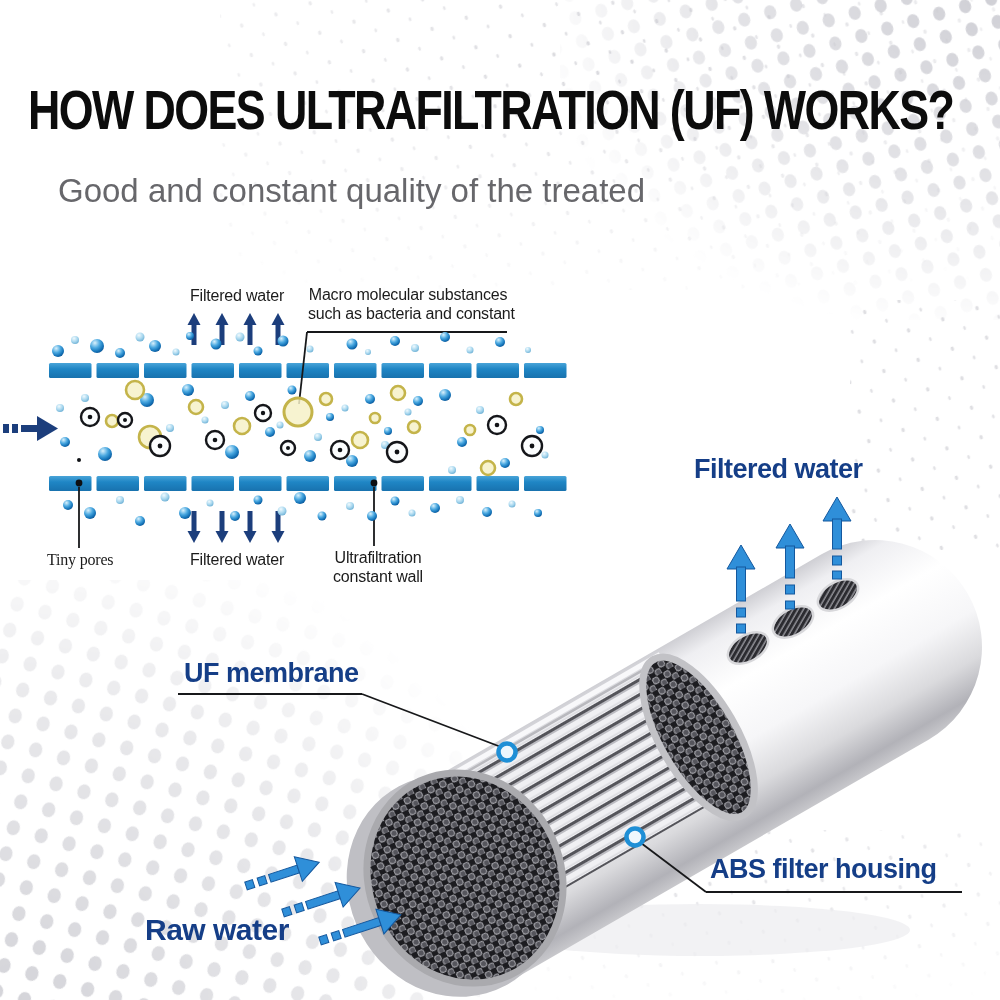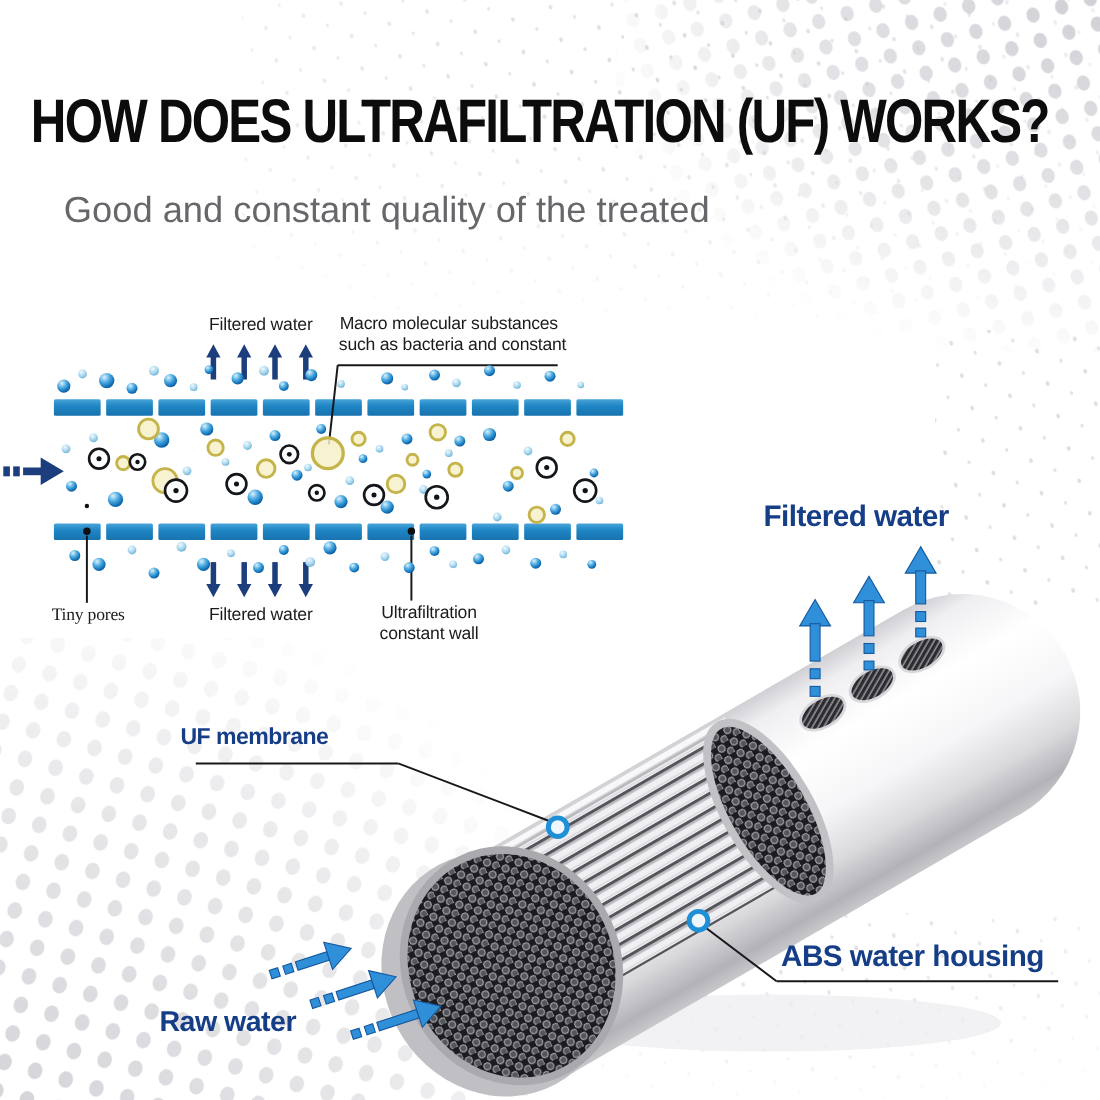--- a/index.html
+++ b/index.html
@@ -22,24 +22,24 @@
     line-height:19px;
   }
   .center{text-align:center;}
   .navy{
     font-weight:bold;color:#153e87;white-space:nowrap;letter-spacing:-0.5px;
   }
   #lbl-filtered-top{left:190px;top:286px;}
   #lbl-macro{left:308px;top:285px;width:200px;}
   #lbl-tiny-pores{left:47px;top:550px;font-family:Liberation Serif, serif;}
   #lbl-filtered-bottom{left:190px;top:550px;}
-  #lbl-membrane-wall{left:320px;top:548px;width:140px;}
+  #lbl-membrane-wall{left:308px;top:548px;width:140px;}
   #lbl-filtered-right{left:694px;top:454px;font-size:27px;}
-  #lbl-uf-membrane{left:164px;top:658px;font-size:21px;}
-  #lbl-raw-water{left:145px;top:913px;font-size:26px;}
+  #lbl-uf-membrane{left:184px;top:658px;font-size:27px;}
+  #lbl-raw-water{left:145px;top:913px;font-size:30px;}
   #lbl-abs-housing{left:710px;top:854px;font-size:27px;}
   svg{position:absolute;left:0;top:0;}
 </style>
 </head>
 <body>
 
 <svg width="1000" height="1000" viewBox="0 0 1000 1000">
   <defs>
     <pattern id="dotsLargeTR" width="27" height="24" patternUnits="userSpaceOnUse" patternTransform="rotate(-16)">
       <ellipse cx="8" cy="8" rx="6" ry="7" fill="#d0d0d6"></ellipse>
@@ -410,13 +410,13 @@
   <div>Ultrafiltration</div>
   <div>constant wall</div>
 </div>
 
 <div id="lbl-filtered-right" class="abs navy">Filtered water</div>
 
 <div id="lbl-uf-membrane" class="abs navy">UF membrane</div>
 
 <div id="lbl-raw-water" class="abs navy">Raw water</div>
 
-<div id="lbl-abs-housing" class="abs navy">ABS water housing</div>
+<div id="lbl-abs-housing" class="abs navy">ABS filter housing</div>
 
 </body></html>

